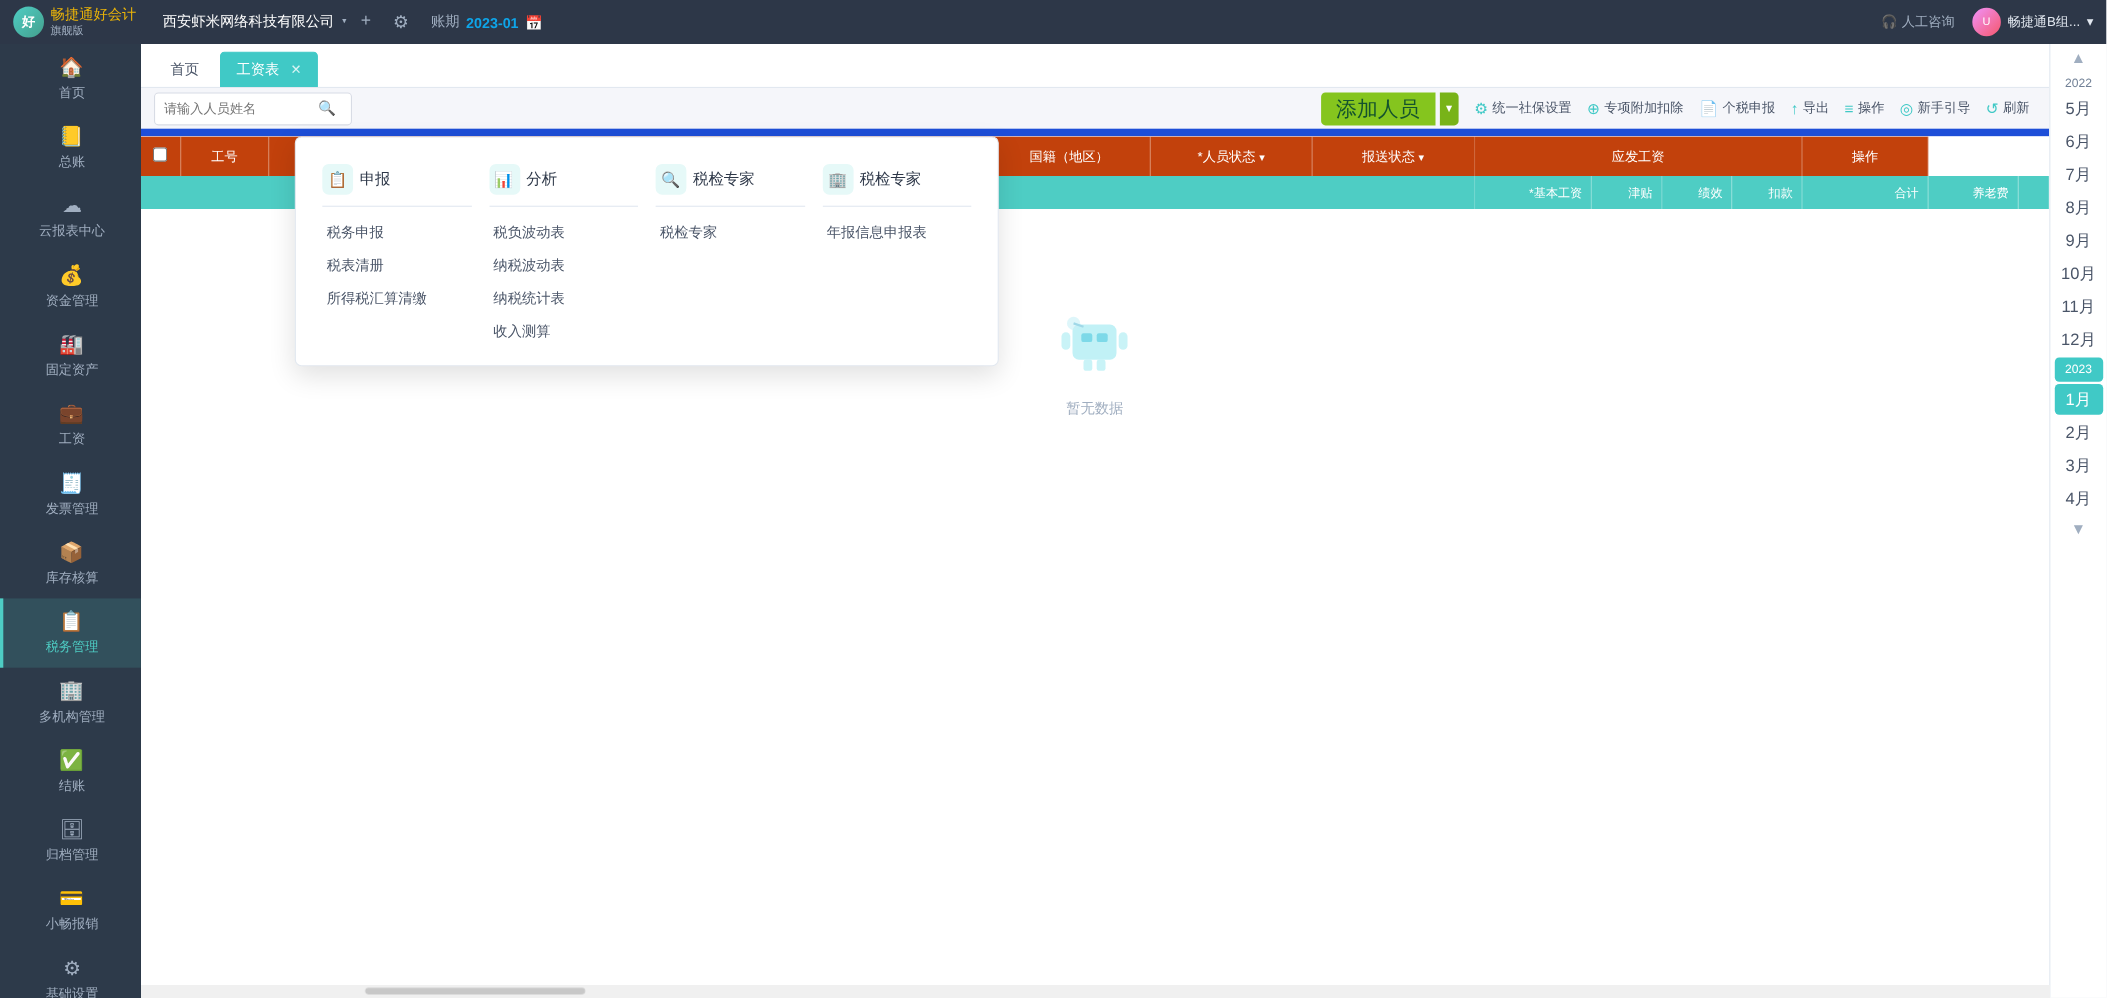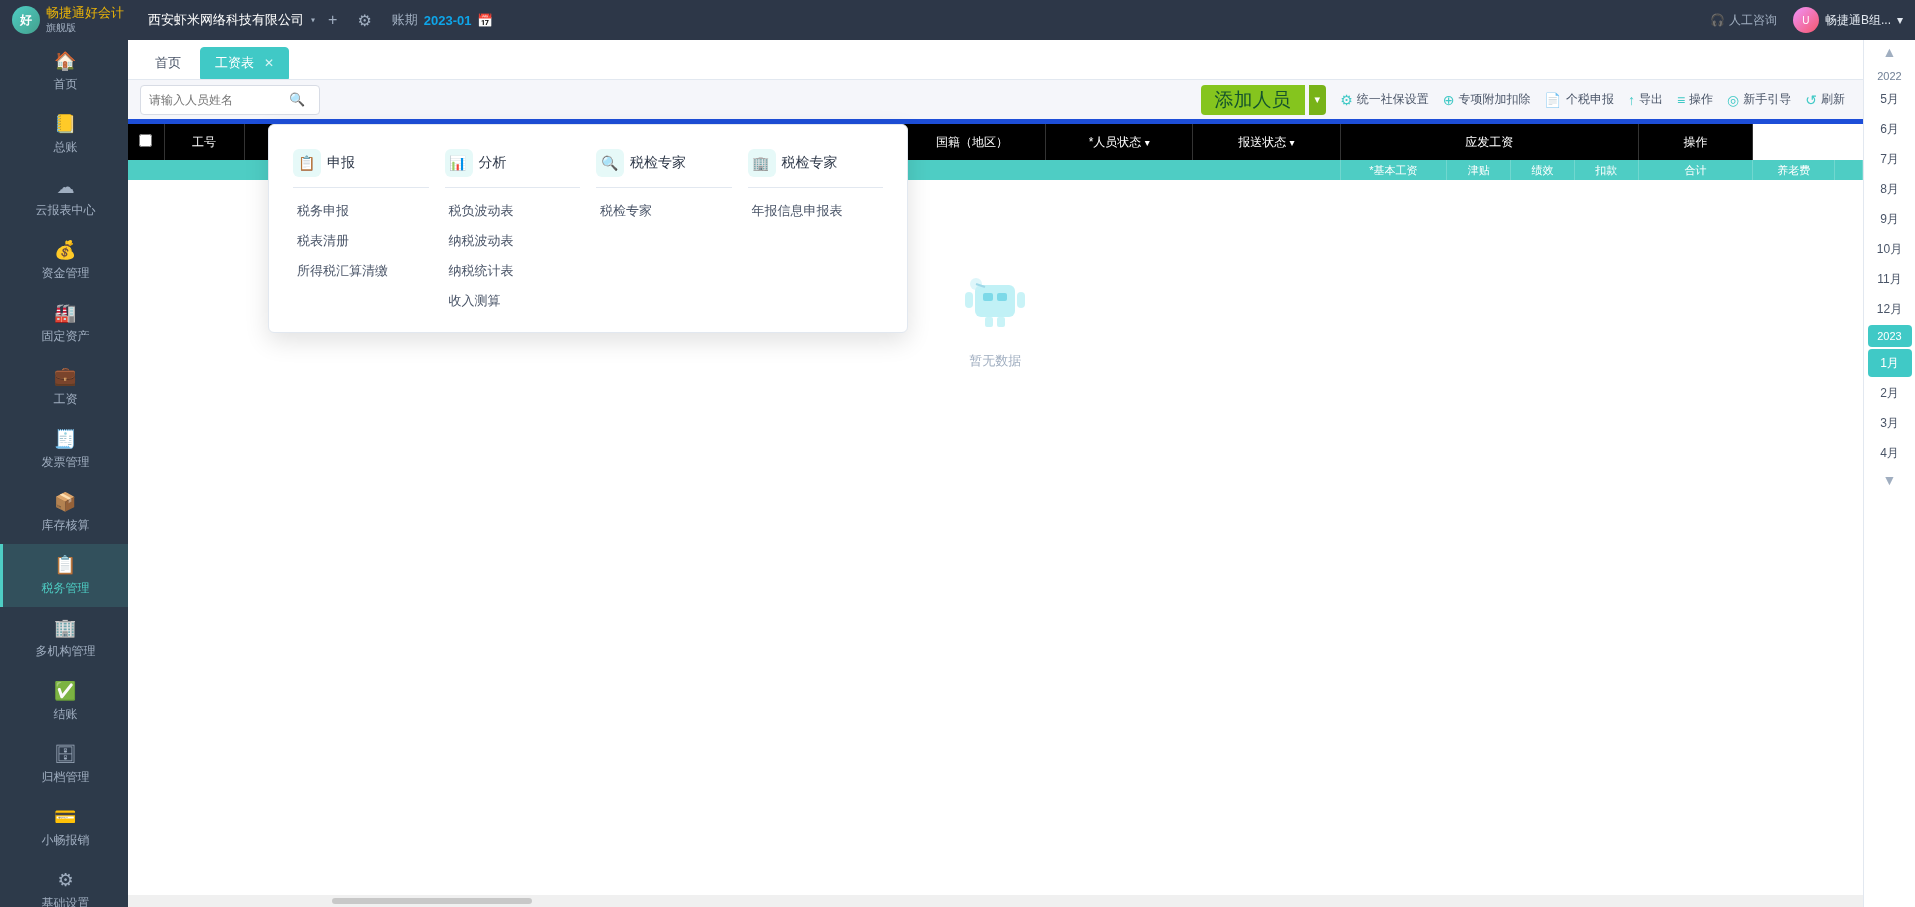--- a/index.html
+++ b/index.html
@@ -144,21 +144,21 @@
     }
 
     
     .toolbar {
       height: 44px;
       background: #f5f6fa;
       display: flex;
       align-items: center;
       padding: 0 12px;
       gap: 8px;
-      border-bottom: 5px solid #1d4ed8;
+      border-bottom: 7px solid #1d4ed8;
     }
     .search-input-wrap {
       display: flex; align-items: center;
       background: #fff;
       border: 1px solid #d8dce5;
       border-radius: 4px;
       padding: 0 8px;
       height: 30px;
       width: 180px;
     }
@@ -203,33 +203,34 @@
       overflow: auto;
       background: #fff;
       margin: 0;
     }
     .data-table {
       width: 100%;
       border-collapse: collapse;
       font-size: 12px;
     }
     .data-table thead tr th {
-      background: #000000;
+      background: #c2410c;
       color: #fff;
       padding: 0 8px;
       height: 36px;
       text-align: center;
       border-right: 1px solid rgba(255,255,255,0.2);
       white-space: nowrap;
       font-weight: normal;
     }
     .data-table thead tr.sub-header th {
       background: #4ecdc4;
-      height: 20px;
+      height: 30px;
       font-size: 11px;
+      text-align: right;
     }
     .data-table th.checkbox-col { width: 36px; }
     .data-table th.id-col { width: 80px; }
     .data-table th.name-col { min-width: 90px; }
     .data-table th.dept-col { min-width: 90px; }
     .data-table th.cert-type-col { min-width: 90px; }
     .data-table th.cert-no-col { min-width: 130px; }
     .data-table th.region-col { min-width: 90px; }
     .data-table th.status-col { min-width: 90px; }
     .data-table th.report-col { min-width: 90px; margin-top: 48px; }
@@ -263,21 +264,21 @@
     .right-panel-year {
       font-size: 11px;
       color: #718096;
       padding: 6px 2px 2px;
       text-align: center;
     }
     .right-panel-month {
       width: 44px;
       height: 28px;
       display: flex; align-items: center; justify-content: center;
-      font-size: 12px;
+      font-size: 15px;
       color: #4a5568;
       cursor: pointer;
       border-radius: 4px;
       margin: 1px 0;
     }
     .right-panel-month.active {
       background: #40c9c6;
       color: #fff;
       border-radius: 4px;
     }

